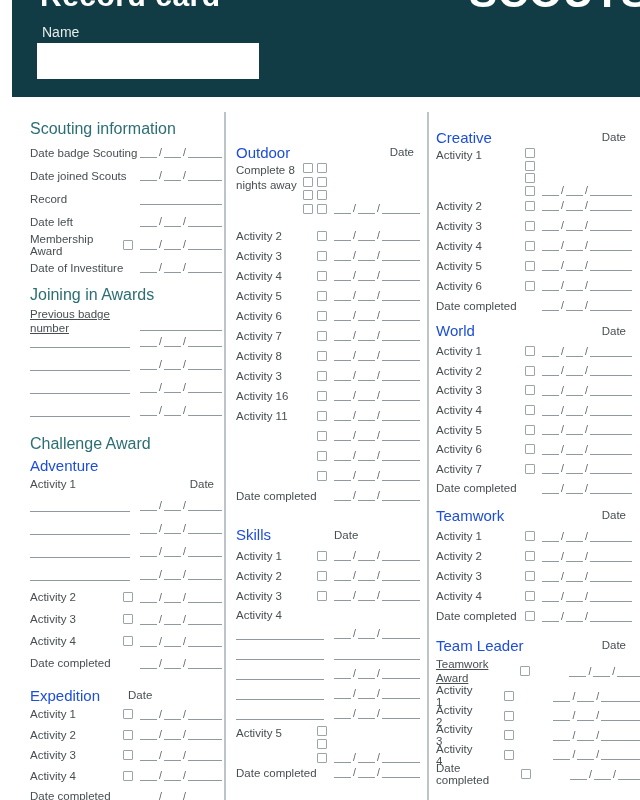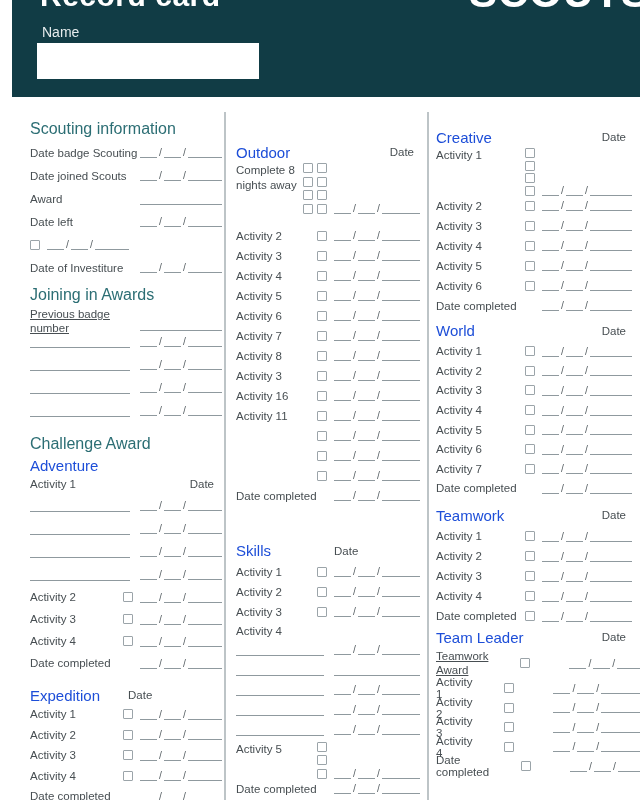--- a/index.html
+++ b/index.html
@@ -33,24 +33,24 @@
 
   .sec-scouting-information .sec-head,
   .sec-joining-in-awards .sec-head,
   .sec-challenge-award .sec-head { height:24px; }
 
   
   .sec-joining-in-awards { margin-top:4px; }
   .sec-challenge-award { margin-top:10px; }
   .sec-adventure .sec-head { height:18px; }
   .sec-expedition { margin-top:12px; } .sec-expedition .sec-head { height:18px; }
-  .sec-skills { margin-top:34px; }
+  .sec-skills { margin-top:18px; }
   .sec-world { margin-top:4px; }
   .sec-teamwork { margin-top:6px; }
-  .sec-team-leader { }
+  .sec-team-leader { margin-top:8px; }
 
   
   .row { display:flex; align-items:center; height:20px; }
   .col1 .sec-scouting-information .row,
   .col1 .sec-joining-in-awards .row { height:23px; }
   .sec-adventure .row.line_date { height:23px; }
   .sec-adventure .row { height:22px; }
   .sec-adventure .row.label_dateheader { height:20px; }
   .sec-expedition .row { height:20.5px; }
   .sec-world .row { height:19.6px; }
@@ -124,34 +124,35 @@
           <span class="lbl">Date joined Scouts</span>
           <span class="date-field">
             <span class="seg s1"></span>
             <span class="slash">/</span>
             <span class="seg s2"></span>
             <span class="slash">/</span>
             <span class="seg s3"></span>
           </span>
         </div>
         <div class="row label_line">
-          <span class="lbl">Award</span>
+          <span class="lbl">Record</span>
           <span class="pline"></span>
         </div>
         <div class="row label_date">
           <span class="lbl">Date left</span>
           <span class="date-field">
             <span class="seg s1"></span>
             <span class="slash">/</span>
             <span class="seg s2"></span>
             <span class="slash">/</span>
             <span class="seg s3"></span>
           </span>
         </div>
         <div class="row label_cb_date">
+          <span class="lbl">Membership Award</span>
           <span class="cb"></span>
           <span class="date-field">
             <span class="seg s1"></span>
             <span class="slash">/</span>
             <span class="seg s2"></span>
             <span class="slash">/</span>
             <span class="seg s3"></span>
           </span>
         </div>
         <div class="row label_date">

